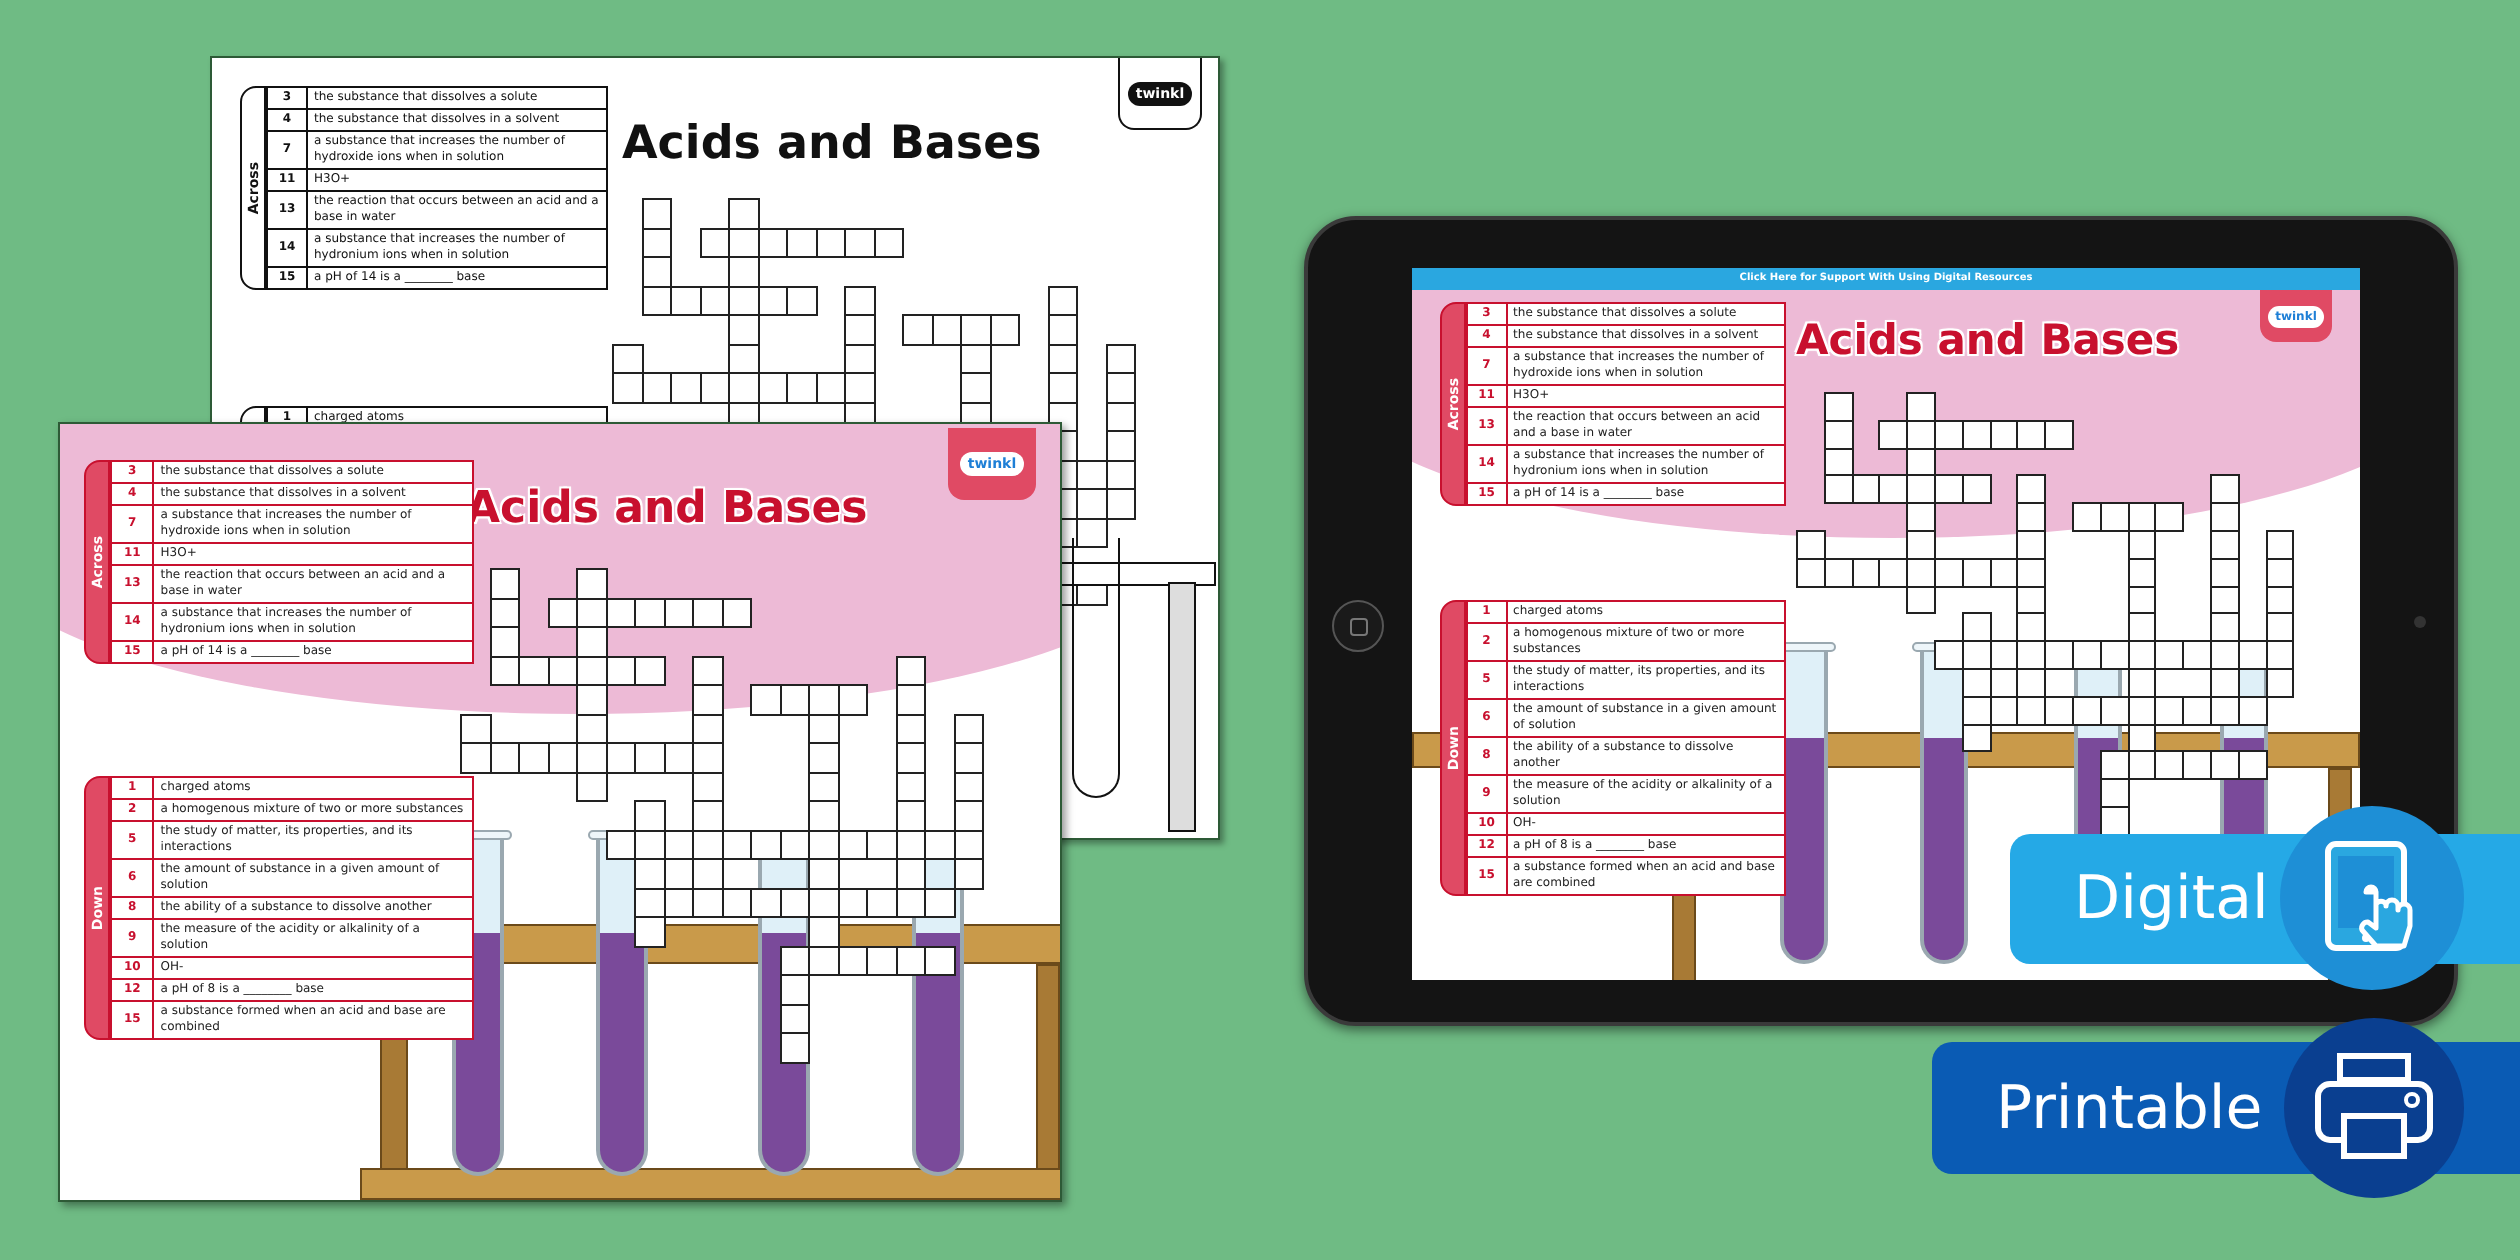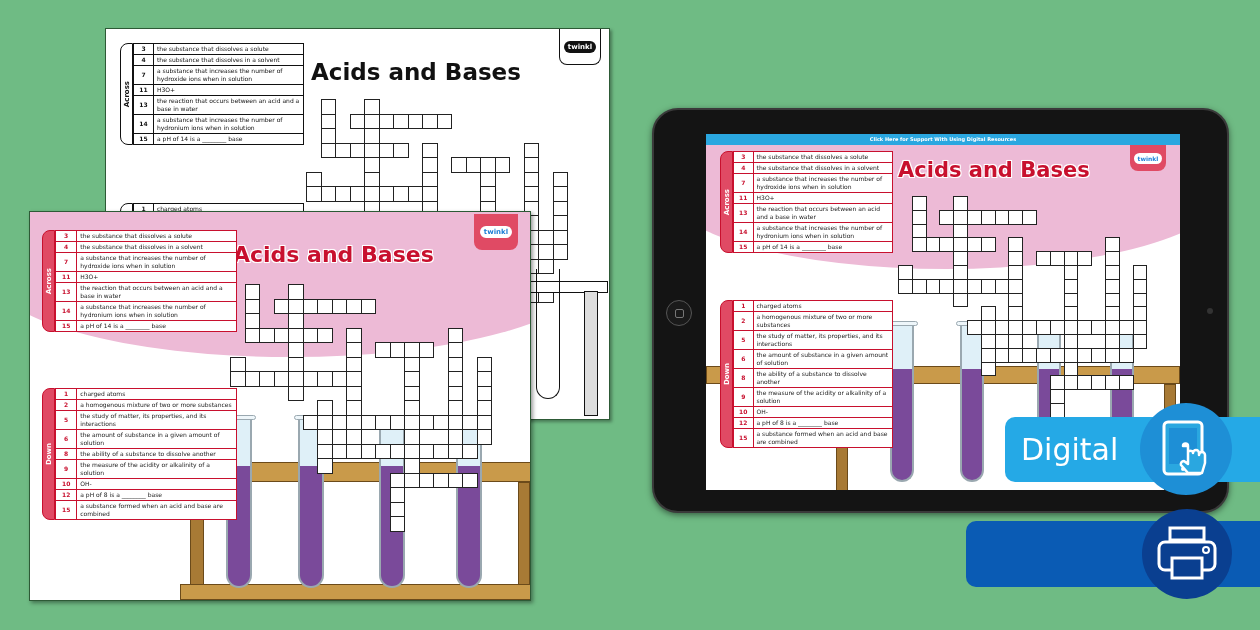--- a/index.html
+++ b/index.html
@@ -50,21 +50,21 @@
   .home-btn { position: absolute; left: 12px; top: 190px; width: 26px; height: 26px; border-radius: 50%; border: 1.5px solid #555; background: #1a1a1a; display: flex; align-items: center; justify-content: center; }
   .home-btn i { width: 9px; height: 9px; border: 1px solid #777; border-radius: 2px; }
   .camera { position: absolute; right: 14px; top: 198px; width: 6px; height: 6px; border-radius: 50%; background: #333; }
   .screen { position: absolute; left: 52px; top: 24px; width: 474px; height: 356px; background: #fff; overflow: hidden; }
   .support-bar { position: absolute; left: 0; top: 0; width: 100%; height: 11px; background: #2aa7e0; color: #fff; font-size: 5px; font-weight: bold; text-align: center; line-height: 11px; }
 
   
   .badge { position: absolute; display: flex; align-items: center; color: #fff; font-family: "DejaVu Sans", sans-serif; }
   .badge-digital { left: 1005px; top: 417px; width: 255px; height: 65px; background: #25a9e6; border-radius: 10px 0 0 10px; }
   .badge-printable { left: 966px; top: 521px; width: 294px; height: 66px; background: #0a5bb4; border-radius: 10px 0 0 10px; }
-  .badge .label { font-size: 30px; padding-left: 16px; }
+  .badge .label { font-size: 30px; padding-left: 32px; }
   .badge-circle { position: absolute; border-radius: 50%; display: flex; align-items: center; justify-content: center; }
   .badge-digital .badge-circle { left: 135px; top: -14px; width: 92px; height: 92px; background: #1e8fd6; }
   .badge-printable .badge-circle { left: 176px; top: -12px; width: 90px; height: 90px; background: #0a3f90; }
 </style>
 </head>
 <body>
 
 <div class="sheet sheet-bw">
   <div class="title title-bw">Acids and Bases</div>
   <div class="logo" style="right:8px; top:0; width:42px; height:36px; border:1px solid #111; border-top:none; background:#fff;">
@@ -691,20 +691,21 @@
     <svg width="56" height="62" viewBox="0 0 56 62">
       <rect x="6" y="4" width="38" height="52" rx="4" fill="#2aa7e0" stroke="#fff" stroke-width="3"></rect>
       <rect x="11" y="10" width="28" height="36" fill="#1e8fd6"></rect>
       <circle cx="25" cy="51" r="2" fill="#fff"></circle>
       <path d="M30 28 v18 l-4 -3 a3 3 0 0 0 -3 4 l7 8 h14 l3 -10 v-8 a3 3 0 0 0 -6 0 v-2 a3 3 0 0 0 -6 0 v-1 a3 3 0 0 0 -5 0 v-6 a2.5 2.5 0 0 0 -5 0z" fill="#2aa7e0" stroke="#fff" stroke-width="2.5" stroke-linejoin="round"></path>
     </svg>
   </div>
 </div>
 
 <div class="badge badge-printable">
+  <span class="label">Printable</span>
   <div class="badge-circle">
     <svg width="66" height="60" viewBox="0 0 66 60">
       <rect x="16" y="4" width="34" height="12" fill="none" stroke="#fff" stroke-width="3"></rect>
       <rect x="5" y="18" width="56" height="28" rx="6" fill="none" stroke="#fff" stroke-width="3"></rect>
       <circle cx="52" cy="26" r="3" fill="none" stroke="#fff" stroke-width="2"></circle>
       <rect x="18" y="34" width="30" height="20" fill="#0a3f90" stroke="#fff" stroke-width="3"></rect>
     </svg>
   </div>
 </div>
 

